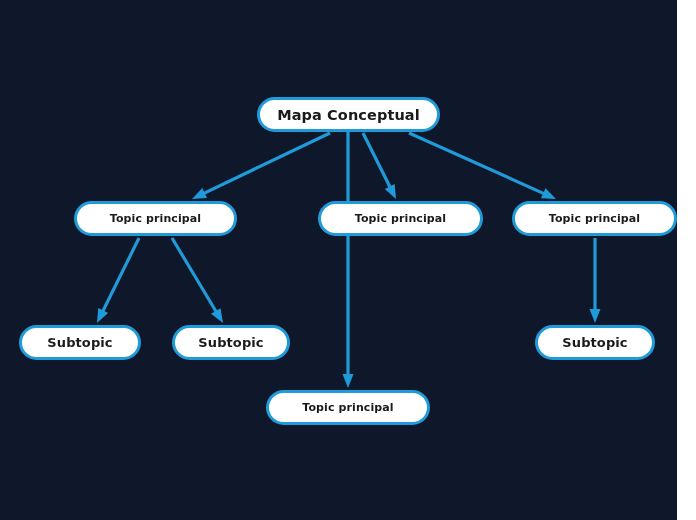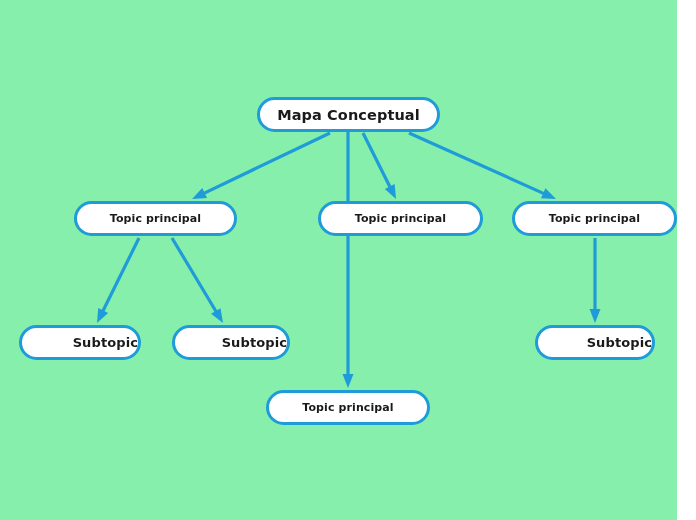--- a/index.html
+++ b/index.html
@@ -10,21 +10,21 @@
   body {
     width: 696px;
     height: 520px;
     font-family: "DejaVu Sans", sans-serif;
     overflow: hidden;
   }
   #canvas {
     position: relative;
     width: 677px;
     height: 520px;
-    background: #86efac;
+    background: #0f172a;
   }
   #edges {
     position: absolute;
     left: 0;
     top: 0;
     width: 696px;
     height: 520px;
   }
   .node {
     position: absolute;
@@ -44,21 +44,20 @@
     border-radius: 18px;
     font-size: 14.5px;
   }
   .node-topic {
     border-radius: 18px;
     font-size: 11px;
   }
   .node-sub {
     border-radius: 20px;
     font-size: 13px;
-    justify-content: flex-end;
   }
 </style>
 </head>
 <body>
 
 <div id="canvas">
 
   <svg id="edges" viewBox="0 0 696 520" xmlns="http://www.w3.org/2000/svg">
       <line x1="330" y1="133" x2="202.82561065962776" y2="193.82253403235194" stroke="#1f9bd9" stroke-width="3.2" stroke-linecap="butt"></line>
       <polygon points="192,199 202.25687386772702,187.99788481874788 207.00288433807108,197.92136125674" fill="#1f9bd9"></polygon>

